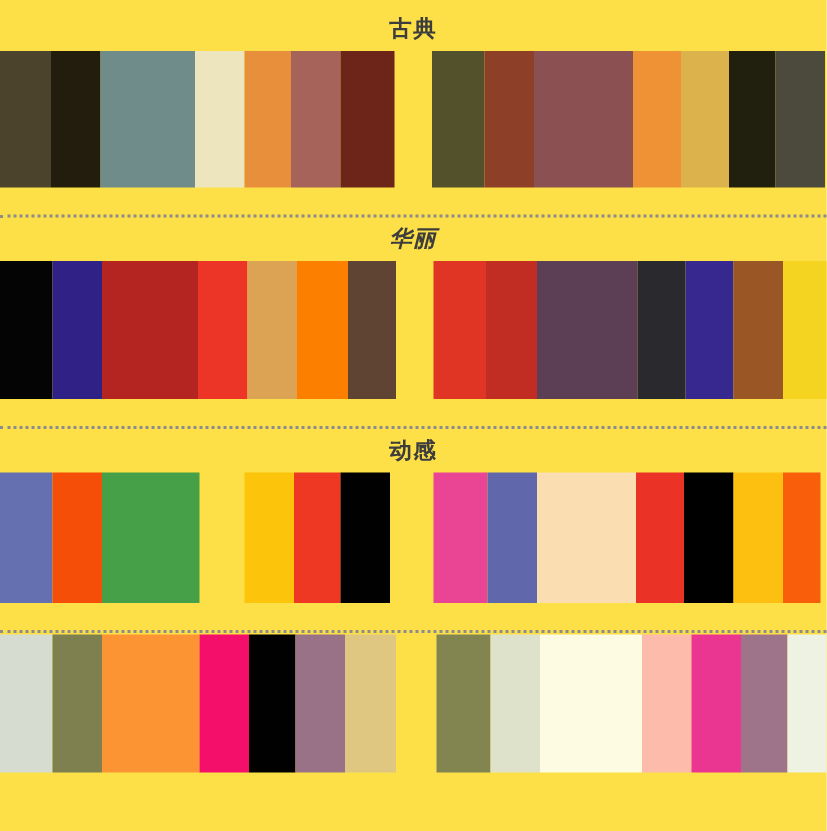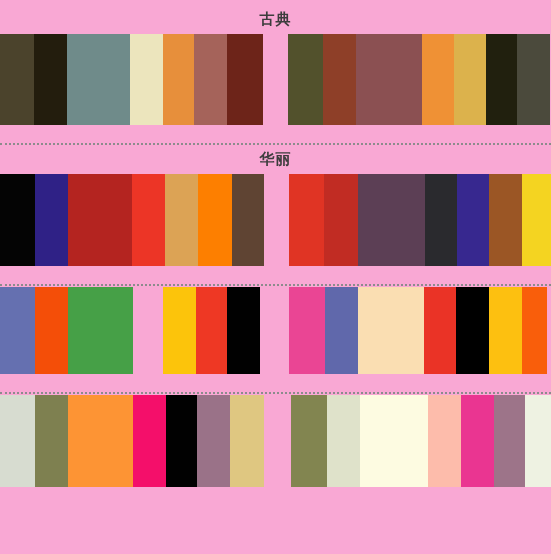--- a/index.html
+++ b/index.html
@@ -66,21 +66,21 @@
     display: block;
   }
 
   .spacer-top { height: 6px; }
   .spacer-bottom { height: 18px; }
   .spacer-bottom-last { height: 20px; }
 </style>
 </head>
 <body style="background: rgb(255, 255, 255);">
 
-<div id="board" style="background: #f9a8d4;">
+<div id="board" style="background: #fde047;">
     <div class="palette-section">
       <div class="spacer-top"></div>
       <div class="section-title" style="color: rgb(61, 61, 61);">古典</div>
       <div class="strip-row" style="height: 91px;">
         <div class="group" style="left: 0px;">
           <div class="swatch" title="#4b432c" style="background: rgb(75, 67, 44); width: 34px;"></div>
           <div class="swatch" title="#231d0d" style="background: rgb(35, 29, 13); width: 33px;"></div>
           <div class="swatch" title="#6f8b8a" style="background: rgb(111, 139, 138); width: 63px;"></div>
           <div class="swatch" title="#ece5bd" style="background: rgb(236, 229, 189); width: 33px;"></div>
           <div class="swatch" title="#e78f3b" style="background: rgb(231, 143, 59); width: 31px;"></div>
@@ -94,21 +94,21 @@
           <div class="swatch" title="#ef9135" style="background: rgb(239, 145, 53); width: 32px;"></div>
           <div class="swatch" title="#dcb24c" style="background: rgb(220, 178, 76); width: 32px;"></div>
           <div class="swatch" title="#21200e" style="background: rgb(33, 32, 14); width: 31px;"></div>
           <div class="swatch" title="#4b4a3c" style="background: rgb(75, 74, 60); width: 33px;"></div>
         </div>
       </div>
       <div class="spacer-bottom"></div>
     </div>
     <div class="palette-section">
       <div class="divider" style="border-top-color: rgb(140, 140, 140);"></div>
-      <div class="section-title" style="color: rgb(61, 61, 61);">华丽</div>
+      <div class="section-title" style="color: rgb(61, 61, 61); font-style: italic;">华丽</div>
       <div class="strip-row" style="height: 92px;">
         <div class="group" style="left: 0px;">
           <div class="swatch" title="#040404" style="background: rgb(4, 4, 4); width: 35px;"></div>
           <div class="swatch" title="#2f2186" style="background: rgb(47, 33, 134); width: 33px;"></div>
           <div class="swatch" title="#b42420" style="background: rgb(180, 36, 32); width: 64px;"></div>
           <div class="swatch" title="#ec3526" style="background: rgb(236, 53, 38); width: 33px;"></div>
           <div class="swatch" title="#dca355" style="background: rgb(220, 163, 85); width: 33px;"></div>
           <div class="swatch" title="#fd7f00" style="background: rgb(253, 127, 0); width: 34px;"></div>
           <div class="swatch" title="#5f4433" style="background: rgb(95, 68, 51); width: 32px;"></div>
         </div>
@@ -119,20 +119,21 @@
           <div class="swatch" title="#2a2a2e" style="background: rgb(42, 42, 46); width: 32px;"></div>
           <div class="swatch" title="#37288f" style="background: rgb(55, 40, 143); width: 32px;"></div>
           <div class="swatch" title="#9b5625" style="background: rgb(155, 86, 37); width: 33px;"></div>
           <div class="swatch" title="#f4d421" style="background: rgb(244, 212, 33); width: 29px;"></div>
         </div>
       </div>
       <div class="spacer-bottom"></div>
     </div>
     <div class="palette-section">
       <div class="divider" style="border-top-color: rgb(140, 140, 140);"></div>
+      <div class="section-title" style="color: rgb(61, 61, 61);">动感</div>
       <div class="strip-row" style="height: 87px;">
         <div class="group" style="left: 0px;">
           <div class="swatch" title="#6570b0" style="background: rgb(101, 112, 176); width: 35px;"></div>
           <div class="swatch" title="#f44e08" style="background: rgb(244, 78, 8); width: 33px;"></div>
           <div class="swatch" title="#46a047" style="background: rgb(70, 160, 71); width: 65px;"></div>
         </div>
         <div class="group" style="left: 163px;">
           <div class="swatch" title="#fcc40b" style="background: rgb(252, 196, 11); width: 33px;"></div>
           <div class="swatch" title="#ee3824" style="background: rgb(238, 56, 36); width: 31px;"></div>
           <div class="swatch" title="#010101" style="background: rgb(1, 1, 1); width: 33px;"></div>

